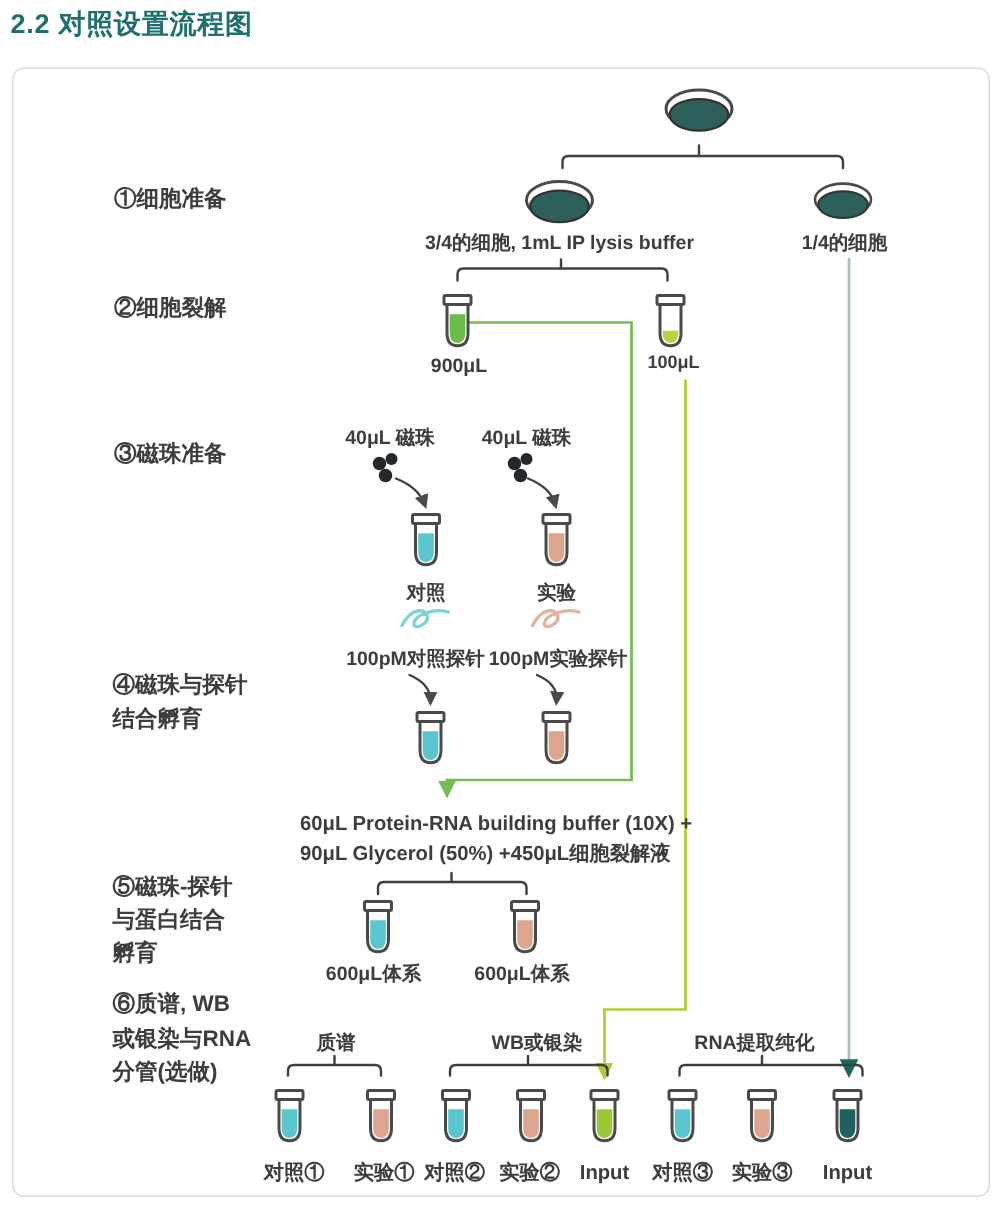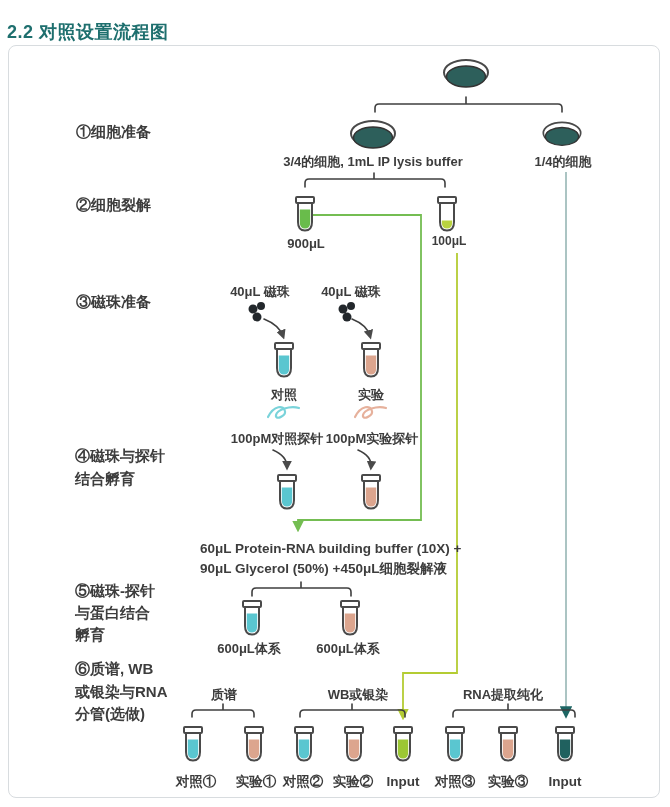--- a/index.html
+++ b/index.html
@@ -1,18 +1,18 @@
 <!DOCTYPE html>
 <html><head>
 <meta charset="utf-8">
 <style>
   html,body { margin:0; padding:0; background:#fff; }
   #page { position:relative; width:670px; height:807px; background:#fff; overflow:hidden;
           font-family:"Liberation Sans", sans-serif; }
-  #title { position:absolute; left:7px; top:20px; margin:0; font-size:18px; font-weight:700;
+  #title { position:absolute; left:7px; top:4px; margin:0; font-size:18px; font-weight:700;
            color:#1e6f6e; letter-spacing:0.5px; font-family:"Liberation Sans", sans-serif; }
   #frame { position:absolute; left:8px; top:45px; width:650px; height:751px;
            border:1.5px solid #d8dcdf; border-radius:8px; background:#fff; }
   svg { position:absolute; left:0; top:0; }
   svg text { font-family:"Liberation Sans", sans-serif; fill:#3d3d3d; }
   .tstep { font-size:15px; font-weight:700; }
   .tlab  { font-size:13px; font-weight:600; }
   .tsm   { font-size:12px; font-weight:600; }
   .ten   { font-size:13.5px; font-weight:600; }
   .conn  { fill:none; stroke-width:1.8; }

